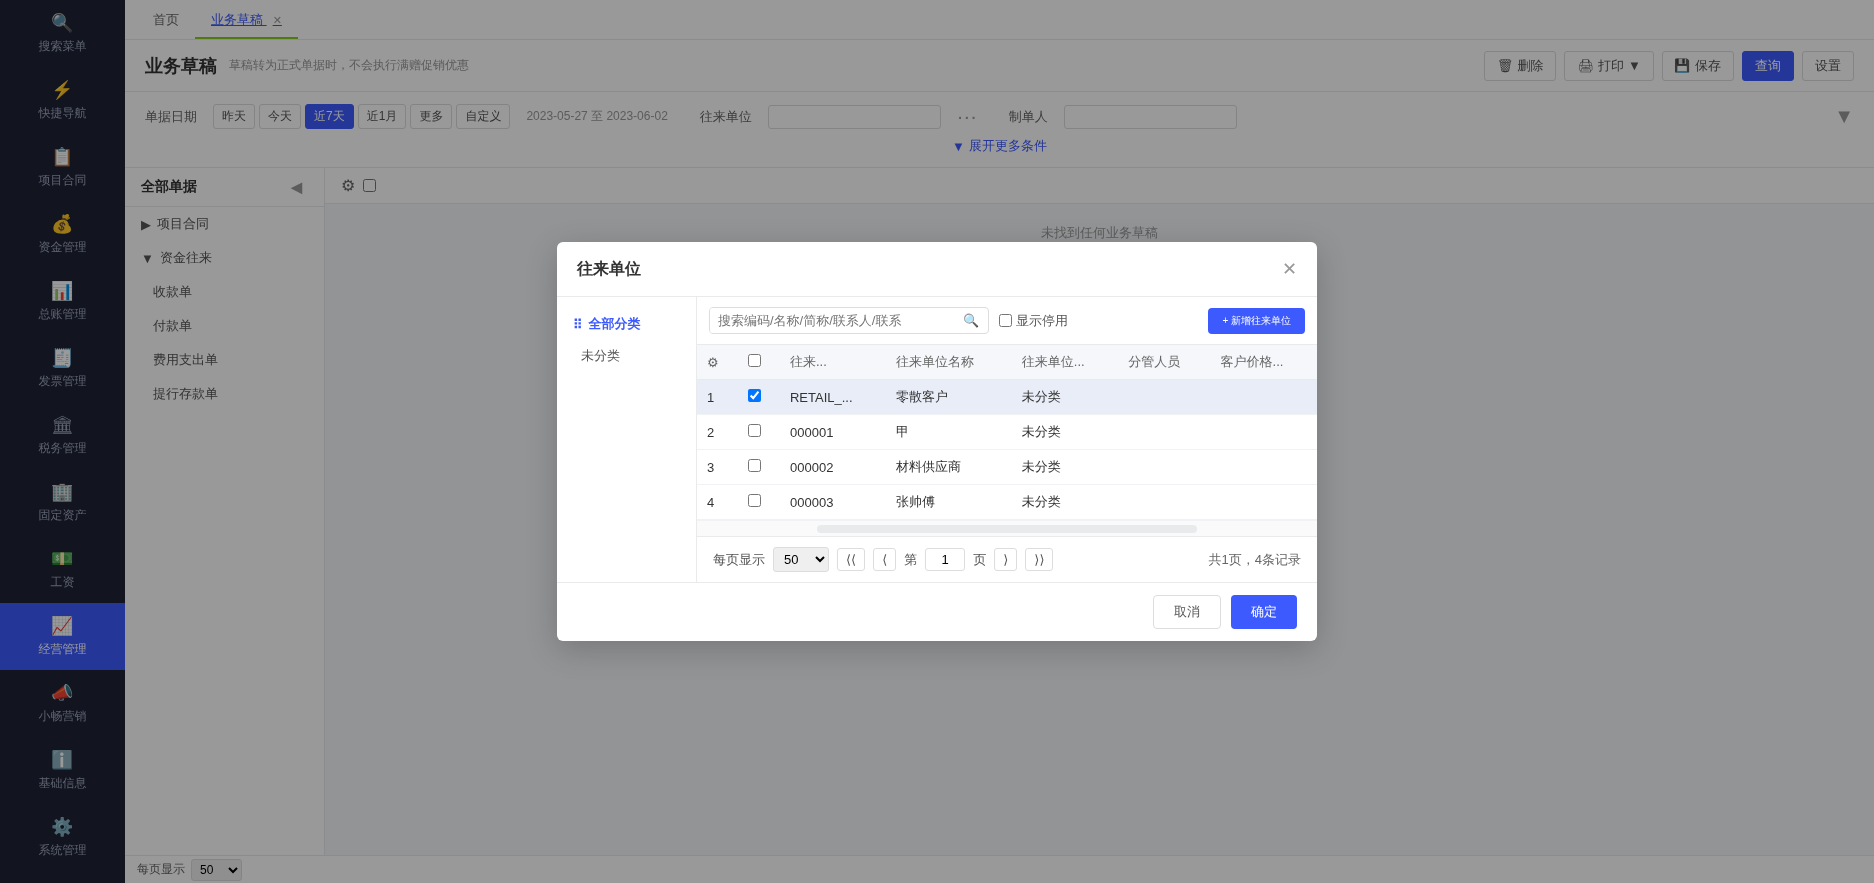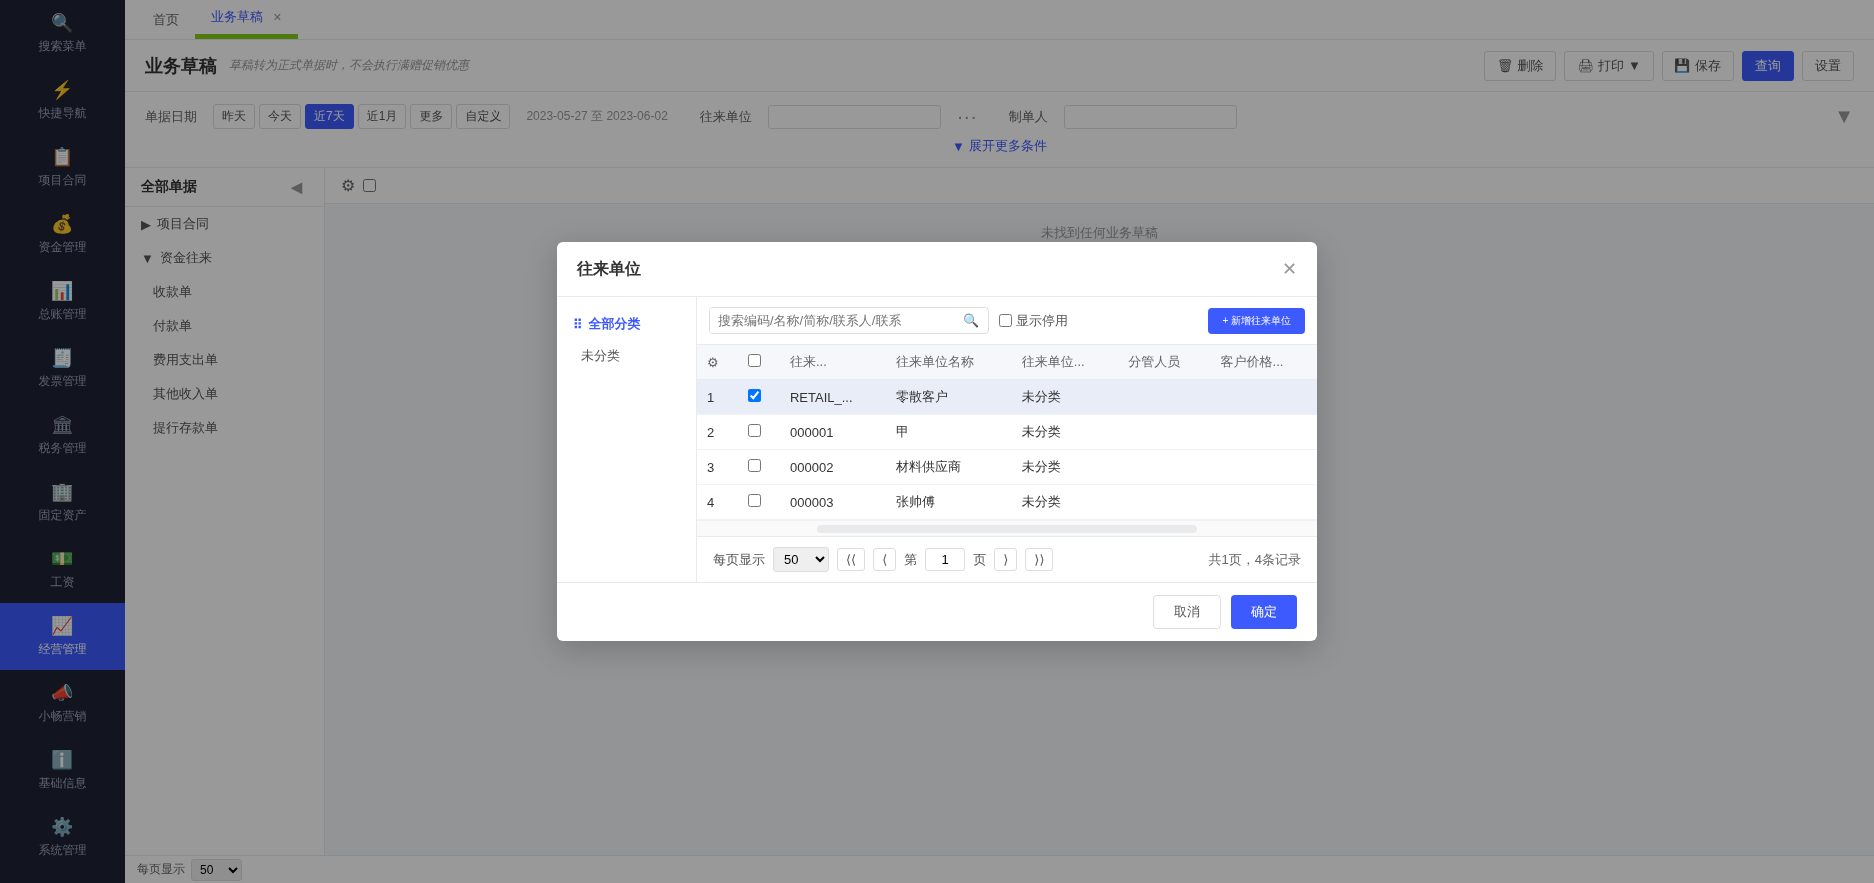--- a/index.html
+++ b/index.html
@@ -13,27 +13,27 @@
     .sidebar-item { display: flex; flex-direction: column; align-items: center; justify-content: center; padding: 12px 0; cursor: pointer; color: #9aa3b8; font-size: 12px; gap: 4px; }
     .sidebar-item.active { background: #3d5afe; color: #fff; }
     .sidebar-icon { font-size: 18px; }
 
     
     .main-content { flex: 1; display: flex; flex-direction: column; overflow: hidden; }
 
     
     .tab-bar { height: 40px; background: #fff; border-bottom: 1px solid #e8eaec; display: flex; align-items: flex-end; padding: 0 12px; }
     .tab { padding: 8px 16px; font-size: 13px; color: #666; cursor: pointer; border-bottom: 2px solid transparent; }
-    .tab.active { color: #3d5afe; border-bottom: 5px solid #84cc16; }
+    .tab.active { color: #3d5afe; border-bottom: 2px solid #84cc16; text-decoration: underline; }
     .tab .close-btn { margin-left: 6px; color: #999; font-size: 11px; }
 
     
     .page-header { height: 52px; background: #fff; display: flex; align-items: center; padding: 0 20px; border-bottom: 1px solid #e8eaec; gap: 12px; }
     .page-title { font-size: 18px; font-weight: bold; color: #333; }
-    .page-subtitle { font-size: 12px; color: #999; font-style: italic; }
+    .page-subtitle { font-size: 12px; color: #999; }
     .header-actions { margin-left: auto; display: flex; gap: 8px; align-items: center; }
     .header-btn { padding: 5px 12px; border: 1px solid #ddd; background: #fff; color: #555; cursor: pointer; border-radius: 3px; font-size: 13px; display: flex; align-items: center; gap: 4px; }
     .header-btn.primary { background: #3d5afe; color: #fff; border-color: #3d5afe; }
 
     
     .filter-area { background: #fff; padding: 12px 20px; border-bottom: 1px solid #e8eaec; }
     .filter-row { display: flex; align-items: center; gap: 16px; flex-wrap: wrap; }
     .filter-label { color: #666; font-size: 13px; }
     .date-buttons { display: flex; gap: 4px; }
     .date-btn { padding: 3px 8px; border: 1px solid #ddd; background: #fff; color: #555; cursor: pointer; border-radius: 3px; font-size: 12px; }
@@ -257,23 +257,20 @@
         <div class="tree-item sub">
           <span>收款单</span>
         </div>
         <div class="tree-item sub">
           <span>付款单</span>
         </div>
         <div class="tree-item sub">
           <span>费用支出单</span>
         </div>
         <div class="tree-item sub">
-          <span>其他收入单</span>
-        </div>
-        <div class="tree-item sub">
           <span>提行存款单</span>
         </div>
       </div>
 
       <div class="table-area">
         <div class="table-toolbar">
           <span class="settings-icon">⚙</span>
           <input type="checkbox" style="">
         </div>
         <div class="no-data-msg">

